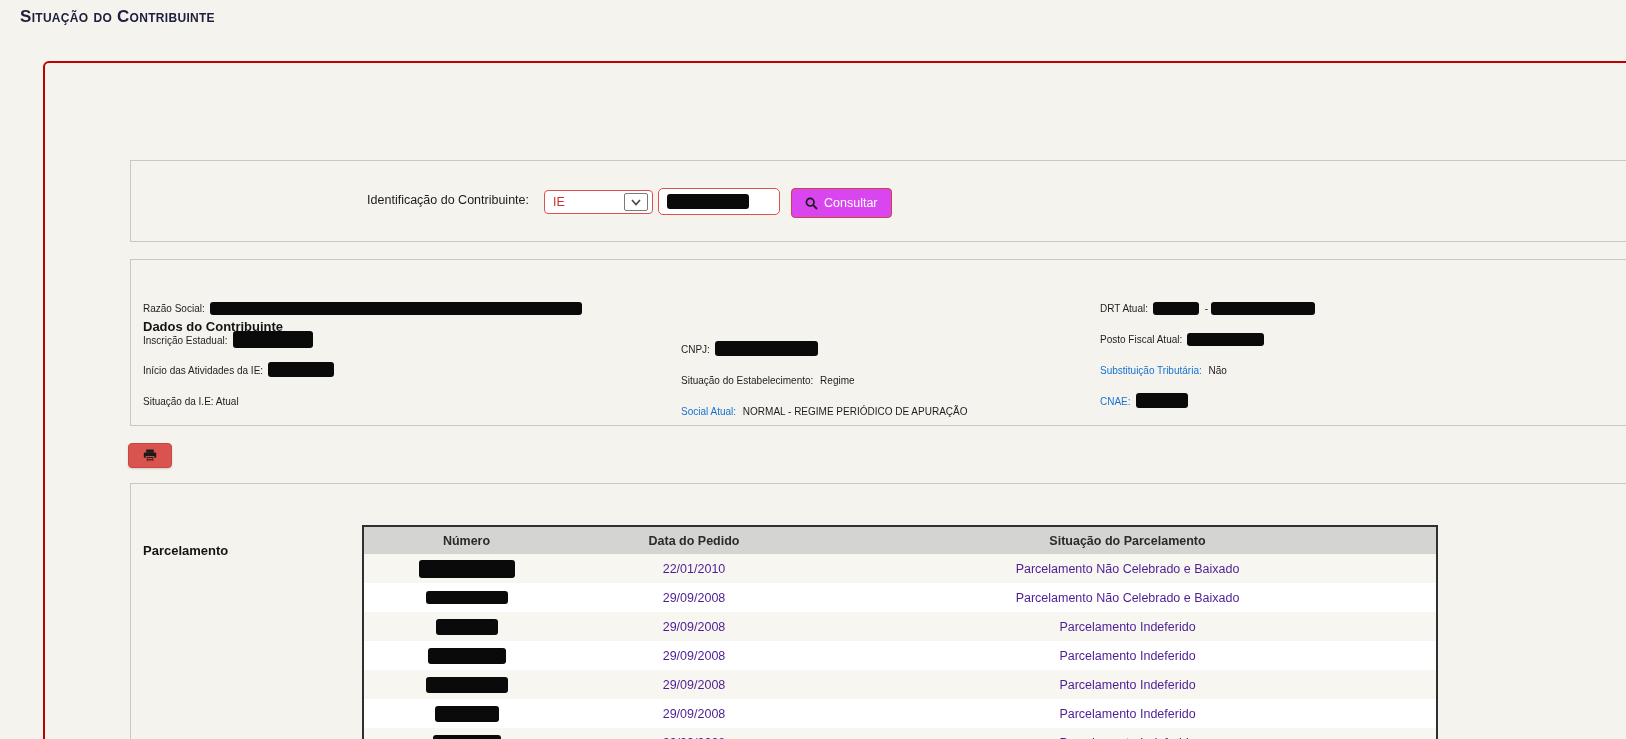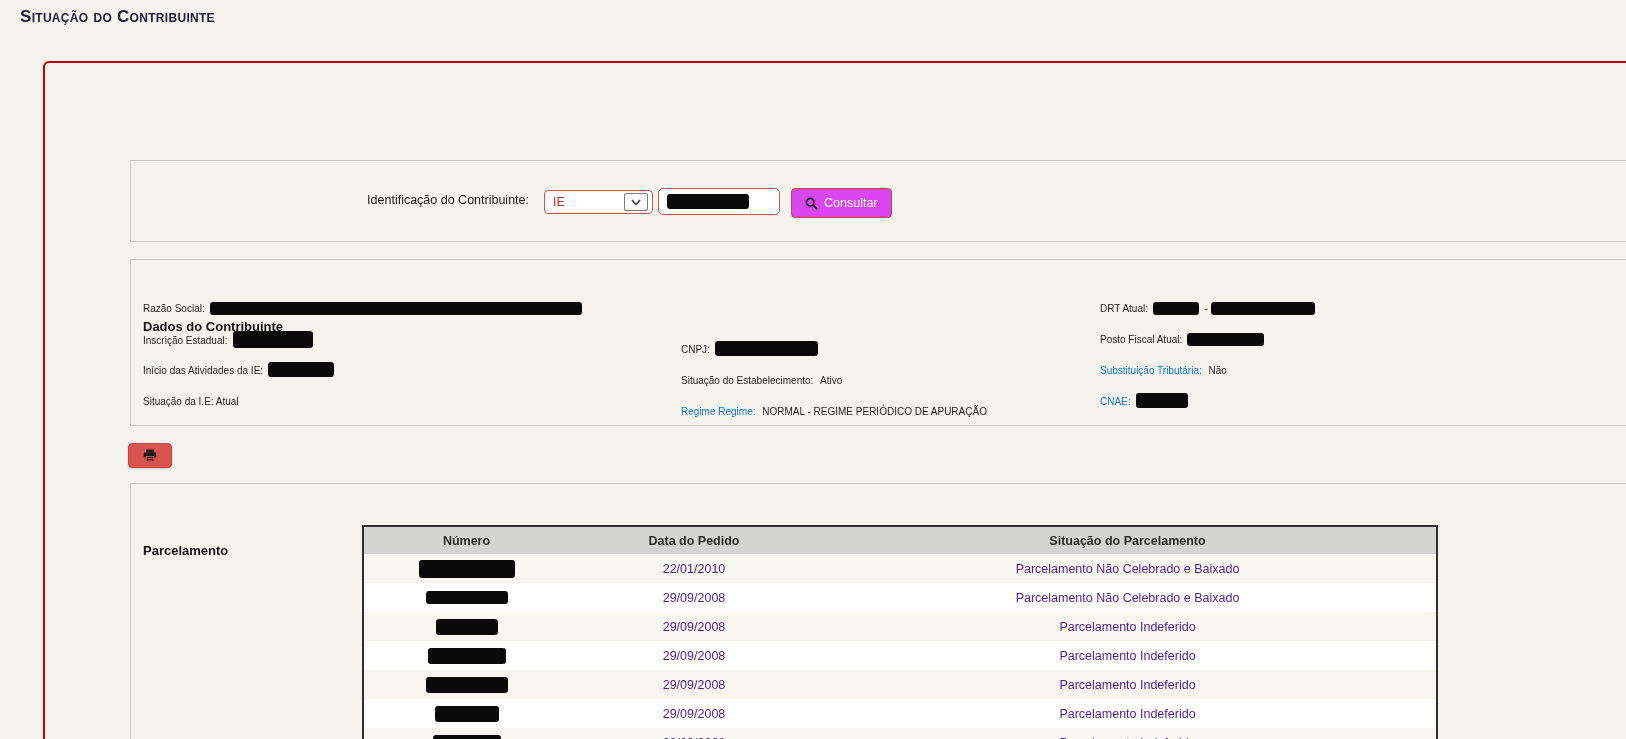--- a/index.html
+++ b/index.html
@@ -159,24 +159,24 @@
       <div class="field col1 row4">
         <span class="flabel">Situação da I.E:</span>
         <span class="fvalue" style="">Atual</span>
       </div>
 
       <div class="field col2 row1">
         <span class="flabel">CNPJ:</span><span class="redact h15" style="width: 103px;"></span>
       </div>
       <div class="field col2 row2">
         <span class="flabel">Situação do Estabelecimento:</span>
-        <span class="fvalue" style="margin-left:4px;">Ativo</span>
+        <span class="fvalue" style="margin-left:4px;">Regime</span>
       </div>
       <div class="field col2 row3">
-        <span class="flabel link">Regime Regime:</span>
+        <span class="flabel link">Social Atual:</span>
         <span class="fvalue" style="margin-left:4px;">NORMAL - REGIME PERIÓDICO DE APURAÇÃO</span>
       </div>
 
       <div class="field col3 row1">
         <span class="flabel">DRT Atual:</span><span class="redact h13" style="width: 46px;"></span>
         <span class="fvalue" style="margin:0 3px;">-</span><span class="redact h13" style="margin-left: 0px; width: 104px;"></span>
       </div>
       <div class="field col3 row2">
         <span class="flabel">Posto Fiscal Atual:</span><span class="redact h13" style="width: 77px;"></span>
       </div>

